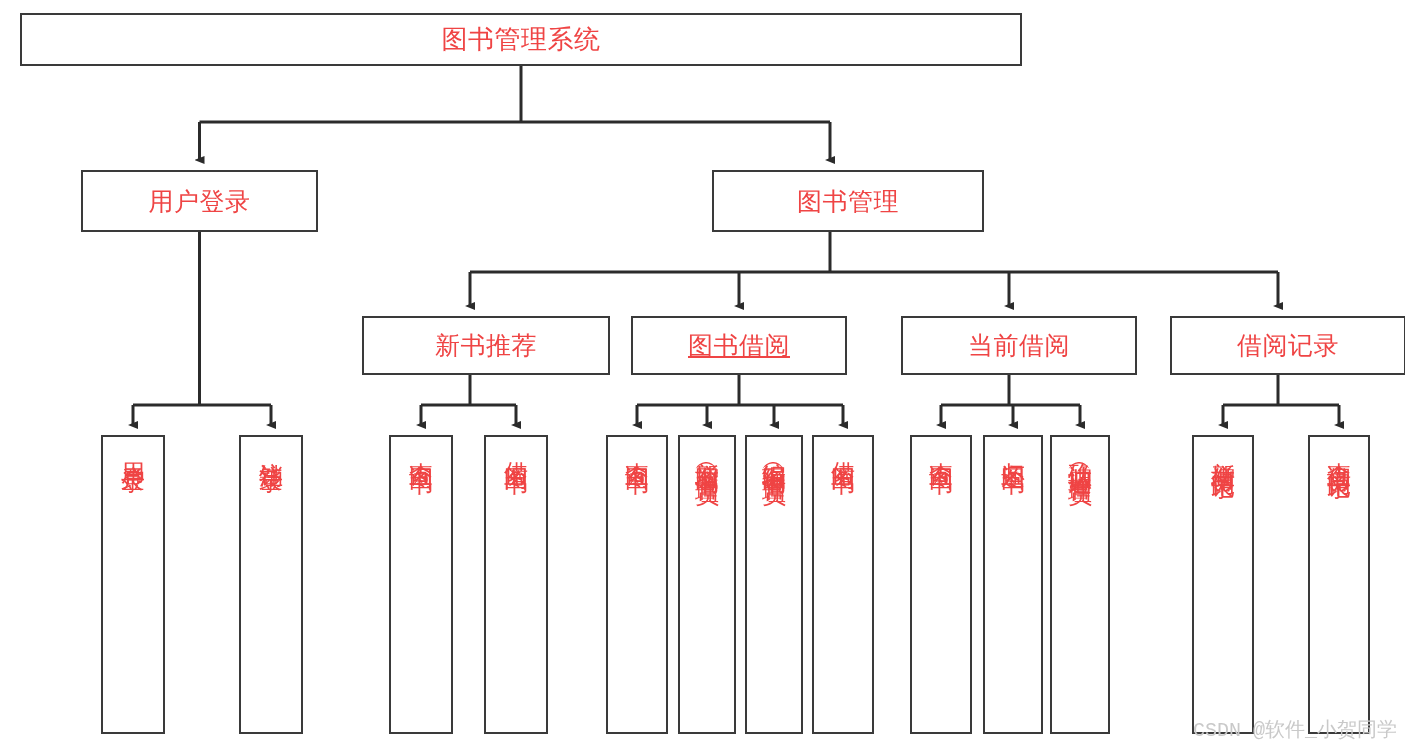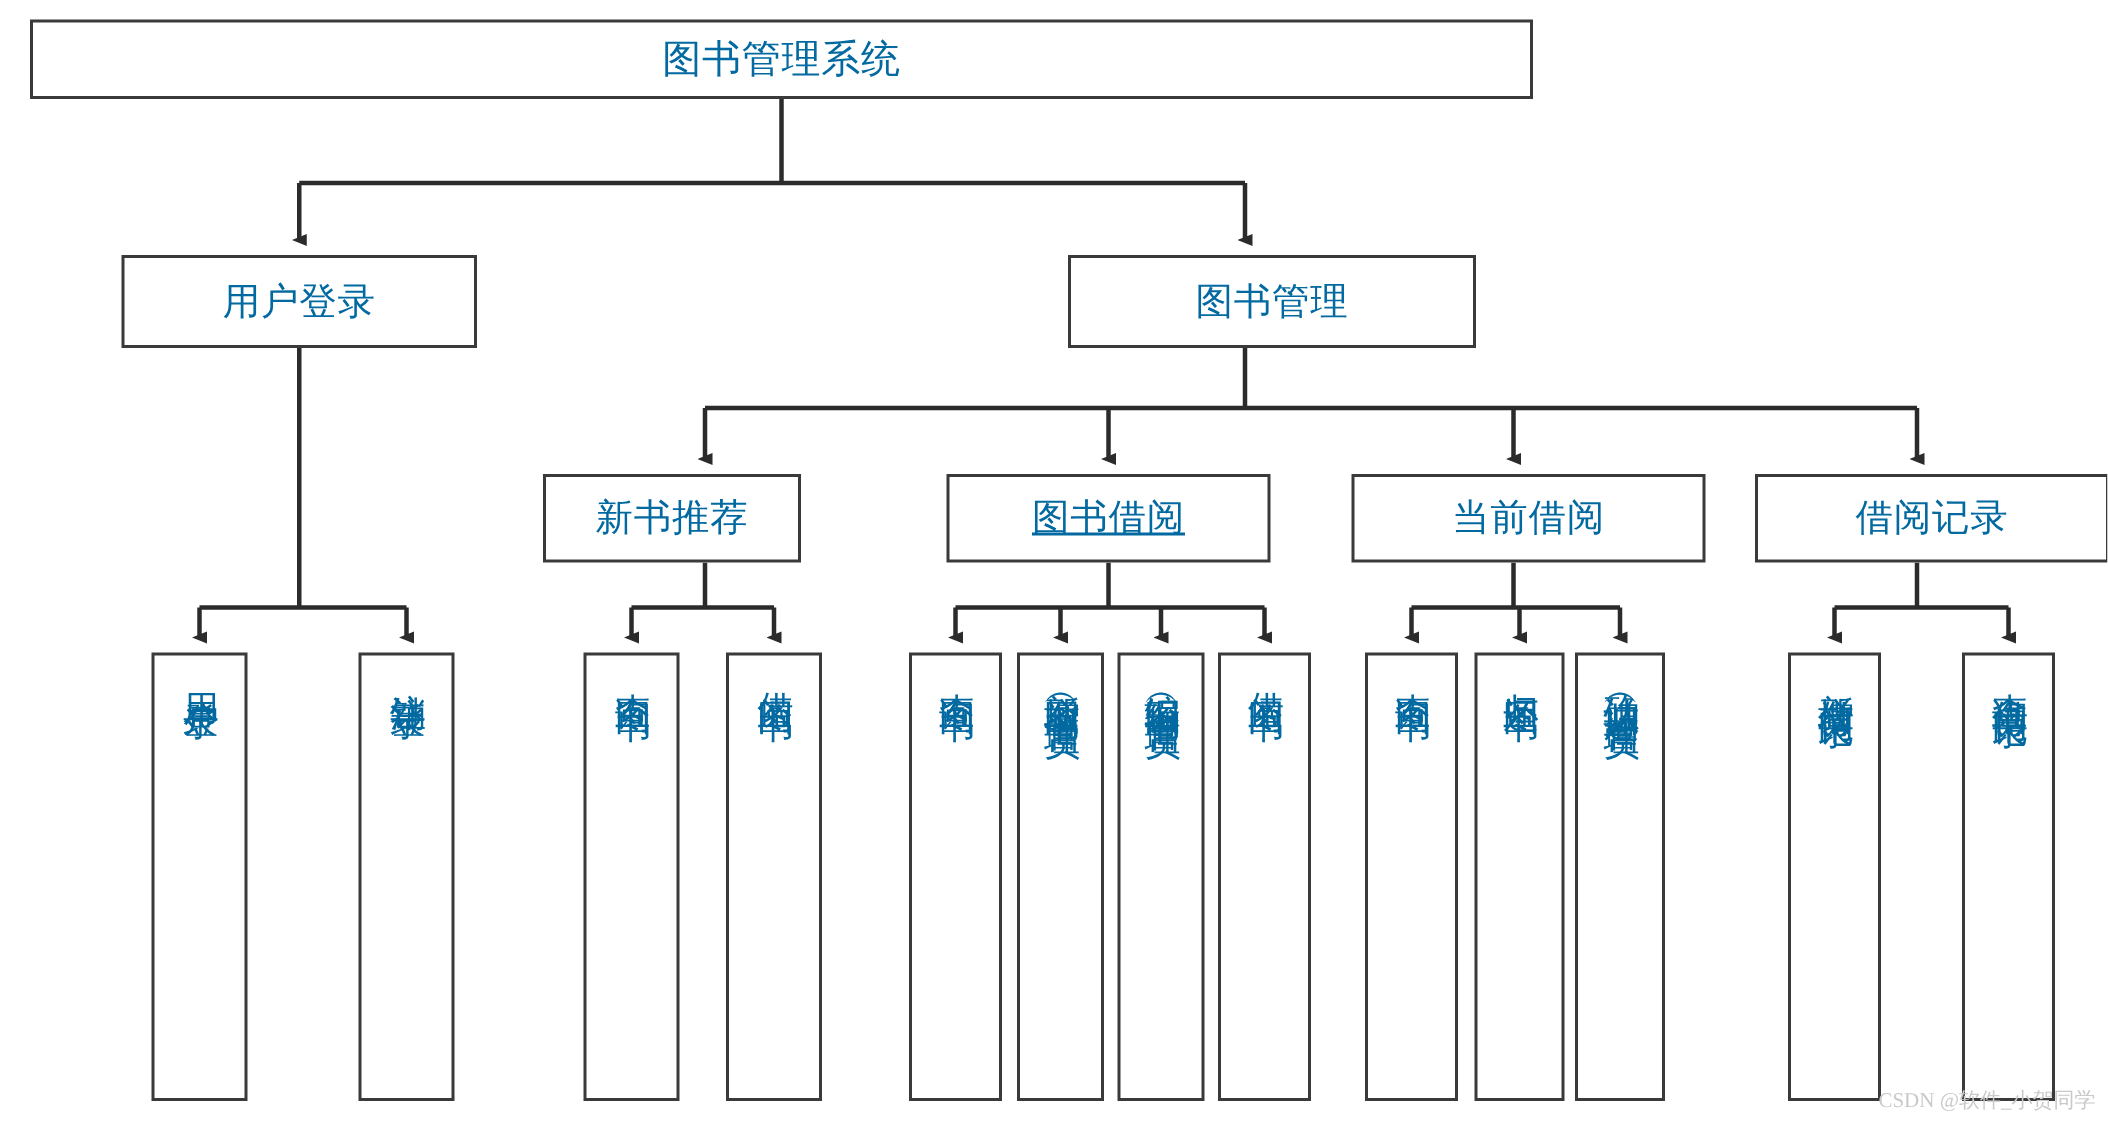--- a/index.html
+++ b/index.html
@@ -27,21 +27,21 @@
     pointer-events: none;
   }
   .node {
     position: absolute;
     box-sizing: border-box;
     background: #ffffff;
     border: 2px solid #3a3a3a;
     display: flex;
     align-items: center;
     justify-content: center;
-    color: #0369a1;
+    color: #ef4444;
     z-index: 2;
   }
   .node .label {
     display: block;
     text-align: center;
     line-height: 1.22;
     letter-spacing: 0.5px;
   }
   
   .node.h .label {
@@ -61,25 +61,25 @@
     text-orientation: upright;
     font-size: 24px;
     letter-spacing: 3px;
     line-height: 1;
     white-space: nowrap;
   }
   .watermark {
     position: absolute;
     right: 8px;
     bottom: 4px;
-    font-size: 14px;
+    font-size: 20px;
     color: #c9c9c9;
     white-space: nowrap;
     z-index: 5;
-    font-family: Liberation Serif, serif;
+    font-family: Liberation Mono, monospace;
   }
 </style>
 </head>
 <body>
 
 <div id="canvas">
 
   <svg id="edges" viewBox="0 0 1405 747" xmlns="http://www.w3.org/2000/svg">
     <defs>
       <marker id="arrow" markerWidth="10" markerHeight="10" refX="5" refY="5" orient="auto" markerUnits="userSpaceOnUse">
@@ -126,21 +126,21 @@
   <div id="nodes">
       <div class="node h root" style="left: 20px; top: 13px; width: 1002px; height: 53px;">
         <span class="label">图书管理系统</span>
       </div>
       <div class="node h" style="left: 81px; top: 170px; width: 237px; height: 62px;">
         <span class="label">用户登录</span>
       </div>
       <div class="node h" style="left: 712px; top: 170px; width: 272px; height: 62px;">
         <span class="label">图书管理</span>
       </div>
-      <div class="node h" style="left: 362px; top: 316px; width: 172px; height: 59px;">
+      <div class="node h" style="left: 362px; top: 316px; width: 248px; height: 59px;">
         <span class="label">新书推荐</span>
       </div>
       <div class="node h" style="left: 631px; top: 316px; width: 216px; height: 59px; text-decoration: underline;">
         <span class="label">图书借阅</span>
       </div>
       <div class="node h" style="left: 901px; top: 316px; width: 236px; height: 59px;">
         <span class="label">当前借阅</span>
       </div>
       <div class="node h" style="left: 1170px; top: 316px; width: 236px; height: 59px; align-items: center;">
         <span class="label">借阅记录</span>

